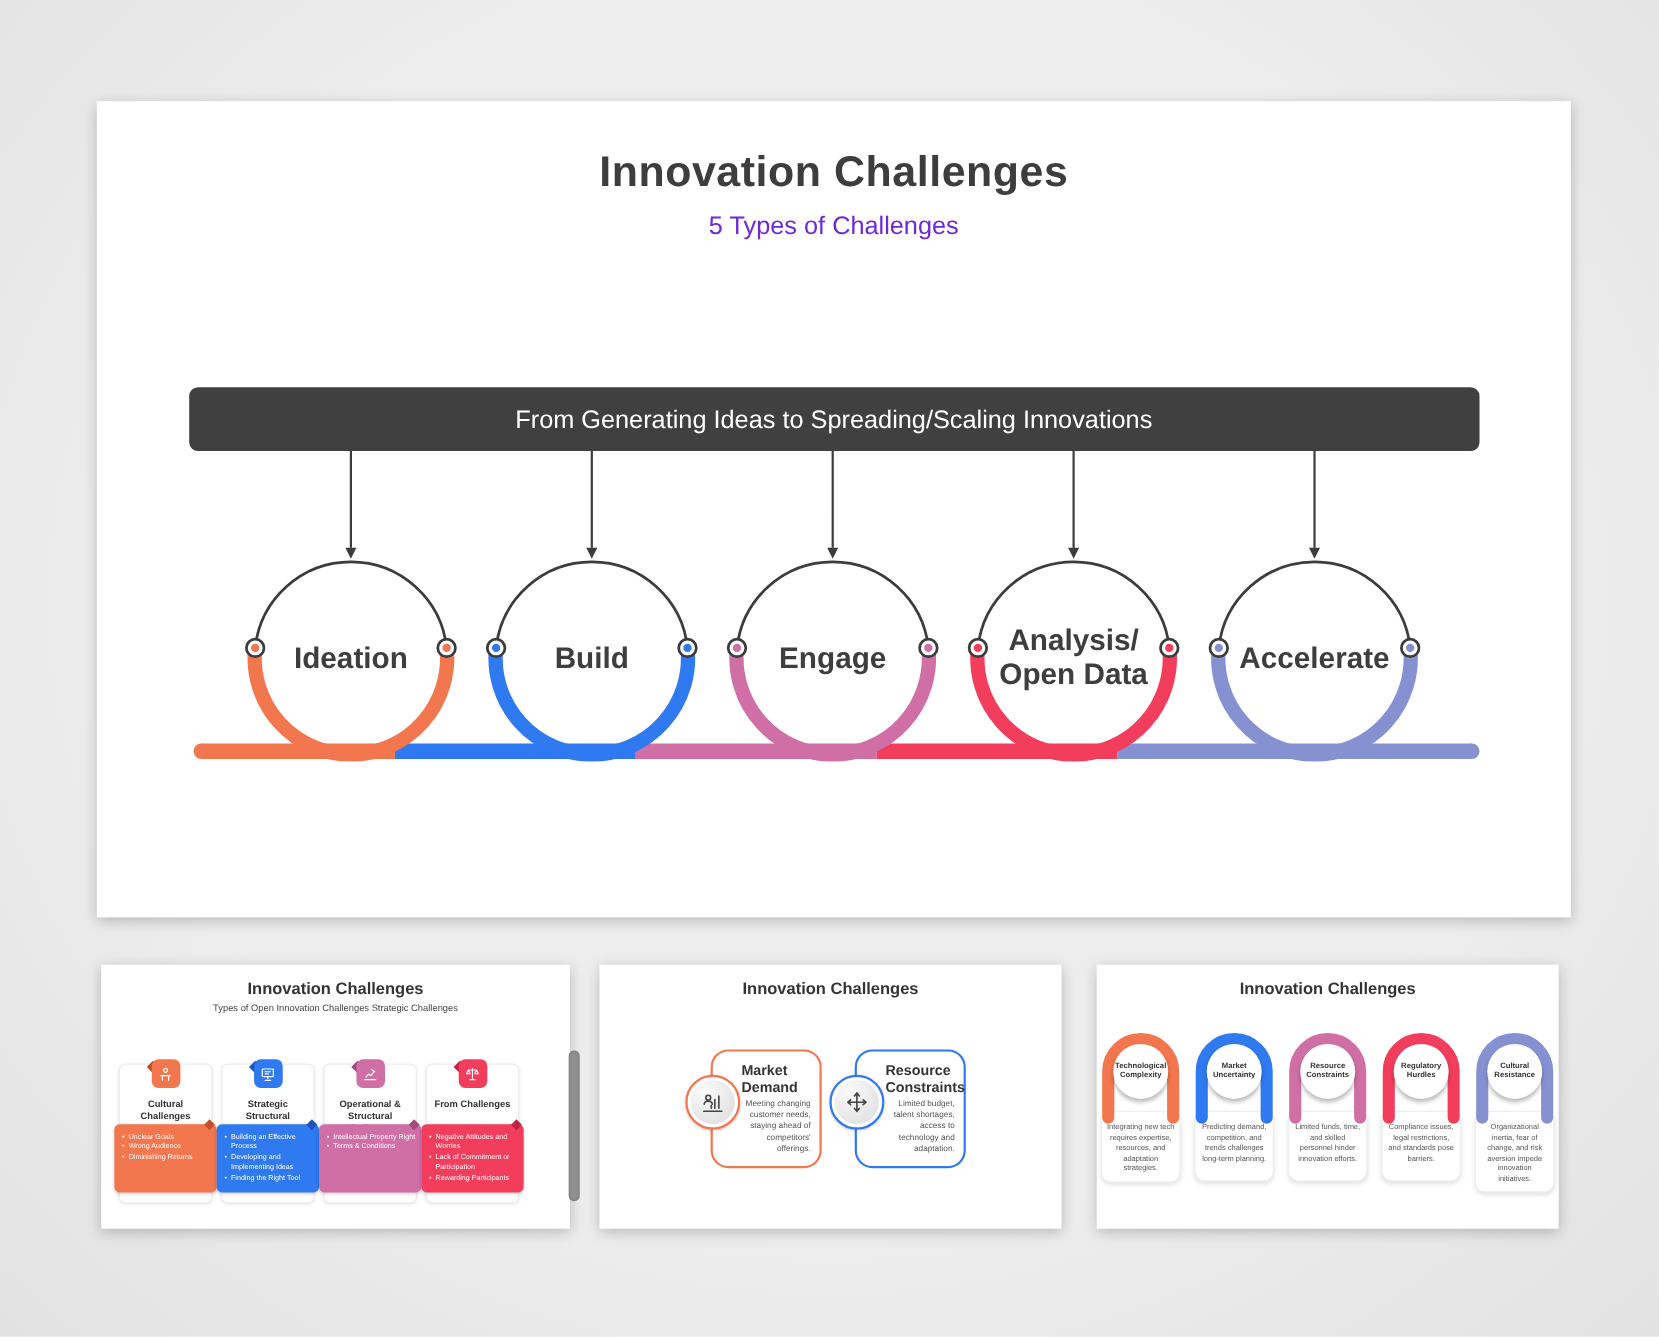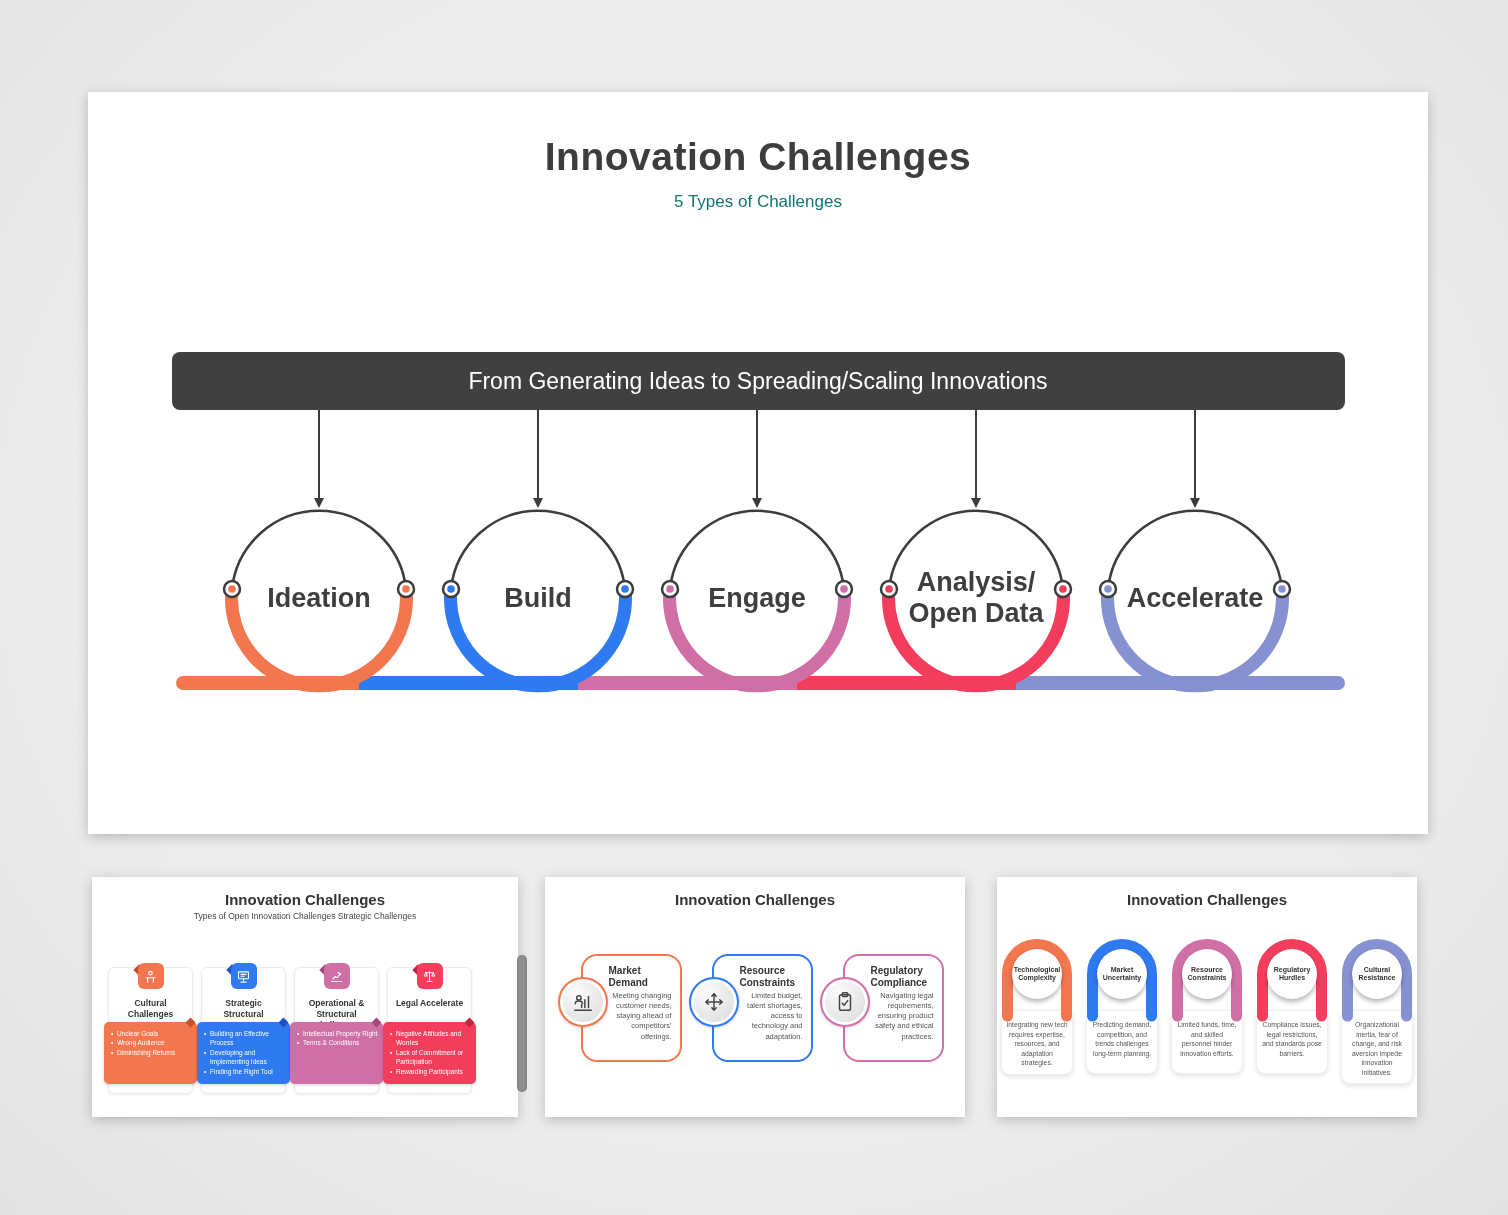--- a/index.html
+++ b/index.html
@@ -6,21 +6,21 @@
   body{
     width:1508px;height:1215px;position:relative;overflow:hidden;
     background:#e9e9e9;
     font-family:"Liberation Sans", sans-serif;
   }
   .page{position:absolute;inset:0;background:radial-gradient(ellipse at 50% 45%, #ededed 60%, #e2e2e2 100%);}
   .slide{position:absolute;background:#fff;box-shadow:0 3px 12px rgba(0,0,0,.22);}
   
   #slide-main{left:88px;top:92px;width:1340px;height:742px;}
   #main-title{margin:44px 0 0;text-align:center;font-size:39px;line-height:1.1;color:#3d3d3d;font-weight:bold;letter-spacing:.5px;}
-  #main-subtitle{margin:13px 0 0;text-align:center;font-size:17px;color:#0f766e;}
+  #main-subtitle{margin:13px 0 0;text-align:center;font-size:23px;color:#6d28d9;}
   #diagram{position:absolute;left:0;top:250px;}
   
   .thumb{cursor:pointer;}
   #thumb-1{left:92px;top:877px;width:426px;height:240px;}
   #thumb-2{left:545px;top:877px;width:420px;height:240px;}
   #thumb-3{left:997px;top:877px;width:420px;height:240px;}
   .thumb-title{margin:14px 0 0;text-align:center;font-weight:bold;font-size:15px;color:#333;}
   .thumb-subtitle{margin:3px 0 12px;text-align:center;font-size:8.5px;color:#444;}
   
   .cards1{position:absolute;left:12px;top:86px;display:flex;}
@@ -35,21 +35,21 @@
   .card1 .bullets{position:absolute;left:0;right:0;top:59px;height:62px;border-radius:5px;padding:7px 4px 4px 6px;box-sizing:border-box;z-index:2;box-shadow:0 1px 3px rgba(0,0,0,.18);}
   .card1 .notch{position:absolute;top:-3px;right:3px;width:7px;height:7px;transform:rotate(45deg);}
   .bullets ul{margin:0;padding:0;list-style:none;}
   .bullets li{font-size:6.5px;color:#fff;line-height:1.45;padding-left:7px;position:relative;}
   .bullets li::before{content:"\2022";position:absolute;left:1px;}
   
   .boxes2{position:absolute;left:14px;right:0;top:77px;display:flex;justify-content:center;gap:30px;}
   .box2{position:relative;width:101px;height:108px;border:2px solid;border-radius:16px;box-sizing:border-box;background:#fff;}
   .box2 .circ{position:absolute;left:-25px;top:21px;width:46px;height:46px;border-radius:50%;border:2px solid;background:radial-gradient(circle at 35% 30%, #fbfbfb, #d7d7d7);box-shadow:inset 0 0 0 3px #fff, 0 1px 3px rgba(0,0,0,.18);display:flex;align-items:center;justify-content:center;color:#444;}
   .box2 .circ .icon-slot{width:22px;height:22px;display:block;}
-  .box2 .b-title{margin:9px 6px 2px 26px;font-size:10px;font-weight:bold;color:#333;line-height:1.2;}
+  .box2 .b-title{margin:9px 6px 2px 26px;font-size:13px;font-weight:bold;color:#333;line-height:1.2;}
   .box2 .b-desc{margin:0 8px 0 26px;font-size:7.5px;color:#555;line-height:1.35;text-align:right;}
   
   .items3{position:absolute;left:0;right:0;top:61px;display:flex;justify-content:center;gap:13px;}
   .item3{position:relative;width:72px;}
   .item3 svg.ring{display:block;position:relative;z-index:2;}
   .item3 .bubble{position:absolute;left:11px;top:11px;width:50px;height:50px;background:#fff;border-radius:50%;display:flex;align-items:center;justify-content:center;text-align:center;font-size:7px;font-weight:bold;color:#333;line-height:1.2;z-index:3;box-shadow:0 3px 4px rgba(0,0,0,.28);}
   .item3 .card3{position:relative;z-index:1;margin-top:-12px;background:#fff;border:1px solid #efefef;border-radius:9px;box-shadow:0 2px 5px rgba(0,0,0,.12);padding:9px 4px 6px;min-height:64px;box-sizing:border-box;font-size:6.8px;color:#555;text-align:center;line-height:1.4;}
   
   #side-scrollbar{position:absolute;left:517px;top:955px;width:10px;height:137px;background:#8f8f8f;border-radius:5px;box-shadow:inset 0 0 2px rgba(0,0,0,.3);}
   .icon-slot svg{width:100%;height:100%;display:block;}
@@ -197,21 +197,21 @@
           <div class="paper"></div>
           <div class="icon-tab">
             <span class="fold" style="background-color: rgb(190, 36, 67);"></span>
             <span class="icon-bg" style="background-color: rgb(242, 62, 92);"></span>
             <span class="icon-slot">
               <svg viewBox="0 0 24 24" fill="none" stroke="currentColor" stroke-width="1.6" stroke-linecap="round" stroke-linejoin="round">
                 <path d="M12 4v14M6 6h12M6 6l-2.6 5.2h5.2L6 6zM18 6l-2.6 5.2h5.2L18 6zM8 20h8"></path>
               </svg>
             </span>
           </div>
-          <div class="c-title">Legal Accelerate</div>
+          <div class="c-title">From Challenges</div>
           <div class="bullets" style="background-color: rgb(242, 62, 92);">
             <span class="notch" style="background-color: rgb(190, 36, 67);"></span>
             <ul>
               <li>Negative Attitudes and Worries</li>
               <li>Lack of Commitment or Participation</li>
               <li>Rewarding Participants</li>
             </ul>
           </div>
         </div>
       </div>
@@ -240,33 +240,20 @@
             <span class="icon-slot">
               <svg viewBox="0 0 24 24" fill="none" stroke="currentColor" stroke-width="1.6" stroke-linecap="round" stroke-linejoin="round">
                 <path d="M12 3v18M3 12h18M12 3l-2.4 2.8M12 3l2.4 2.8M12 21l-2.4-2.8M12 21l2.4-2.8M3 12l2.8-2.4M3 12l2.8 2.4M21 12l-2.8-2.4M21 12l-2.8 2.4"></path>
               </svg>
             </span>
           </div>
           <div class="b-title">Resource Constraints</div>
           <div class="b-desc">Limited budget, talent shortages, access to technology and adaptation.</div>
         </div>
 
-        <div class="box2" style="border-color: rgb(213, 111, 169);">
-          <div class="circ" style="border-color: rgb(213, 111, 169);">
-            <span class="icon-slot">
-              <svg viewBox="0 0 24 24" fill="none" stroke="currentColor" stroke-width="1.6" stroke-linecap="round" stroke-linejoin="round">
-                <rect x="6" y="4" width="12" height="17" rx="2"></rect>
-                <rect x="9" y="2" width="6" height="4" rx="1"></rect>
-                <path d="M9 13.5l2 2 4-5"></path>
-              </svg>
-            </span>
-          </div>
-          <div class="b-title">Regulatory Compliance</div>
-          <div class="b-desc">Navigating legal requirements, ensuring product safety and ethical practices.</div>
-        </div>
       </div>
   </section>
 
   <section class="slide thumb" id="thumb-3">
     <div class="thumb-title">Innovation Challenges</div>
     <div class="items3">
 
         <div class="item3">
           <svg class="ring" width="72" height="84" viewBox="0 0 72 84">
             <path d="M6.5 78 V36 A29.5 29.5 0 1 1 65.5 36 V78" fill="none" stroke-width="11" stroke-linecap="round" stroke="#F2764E"></path>

